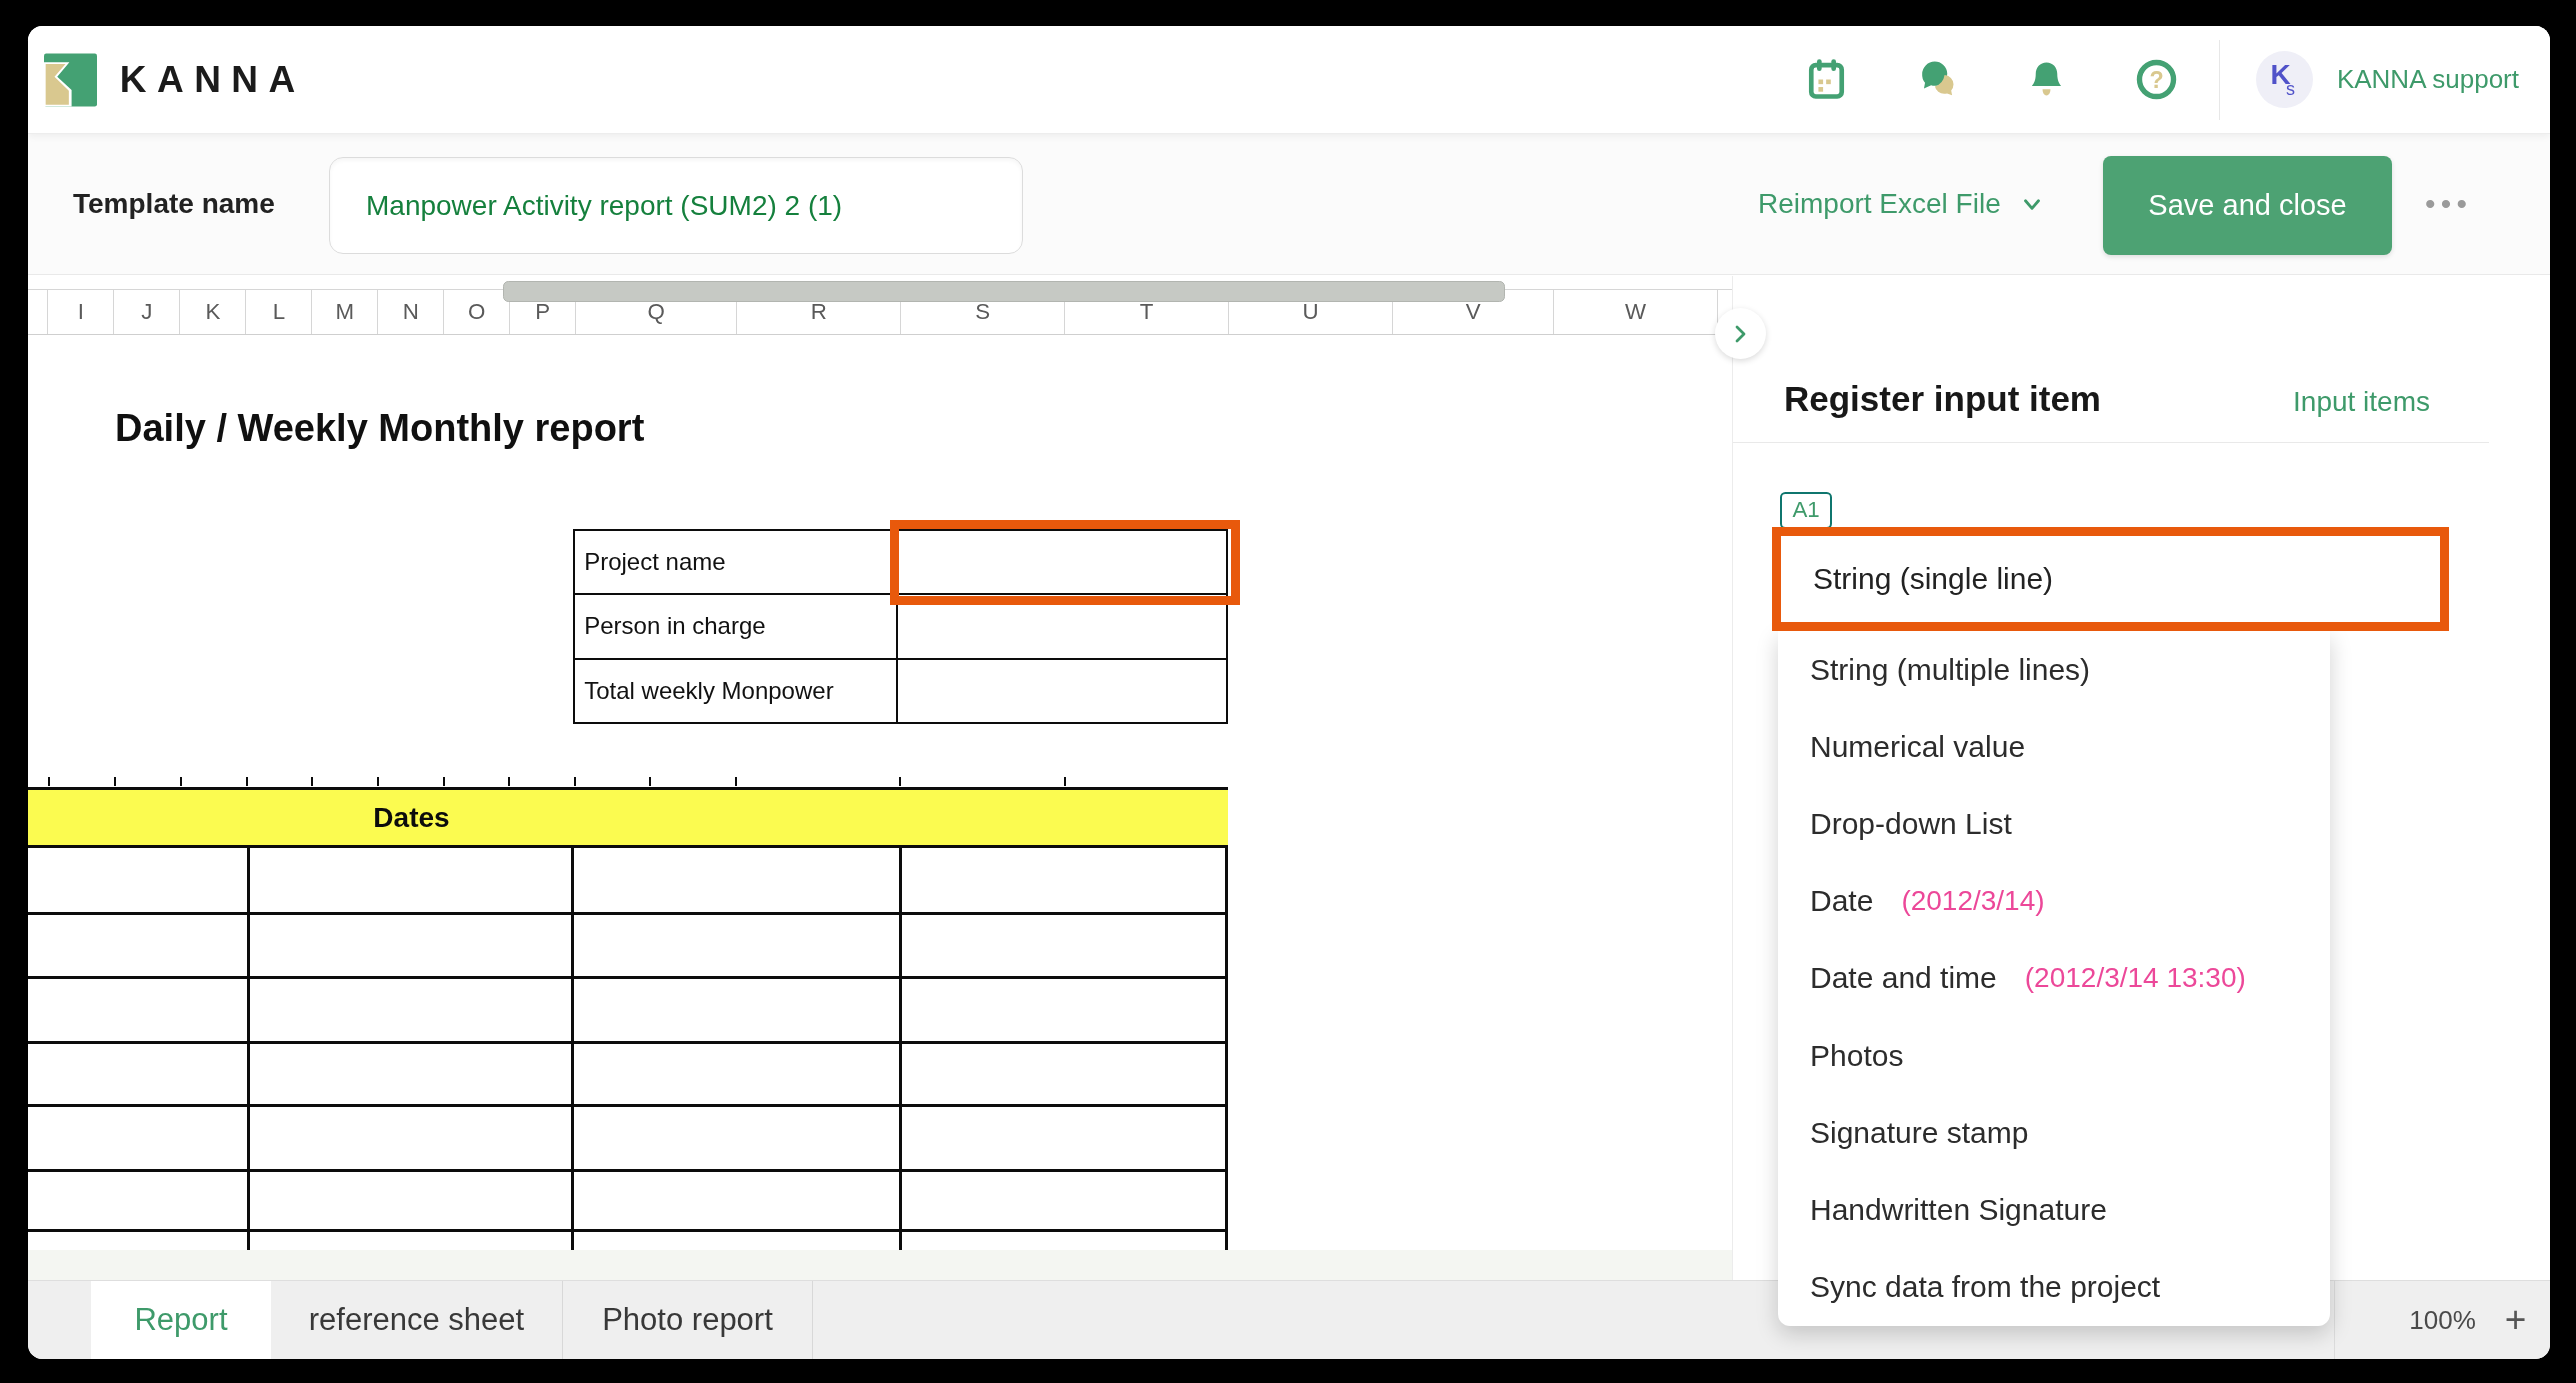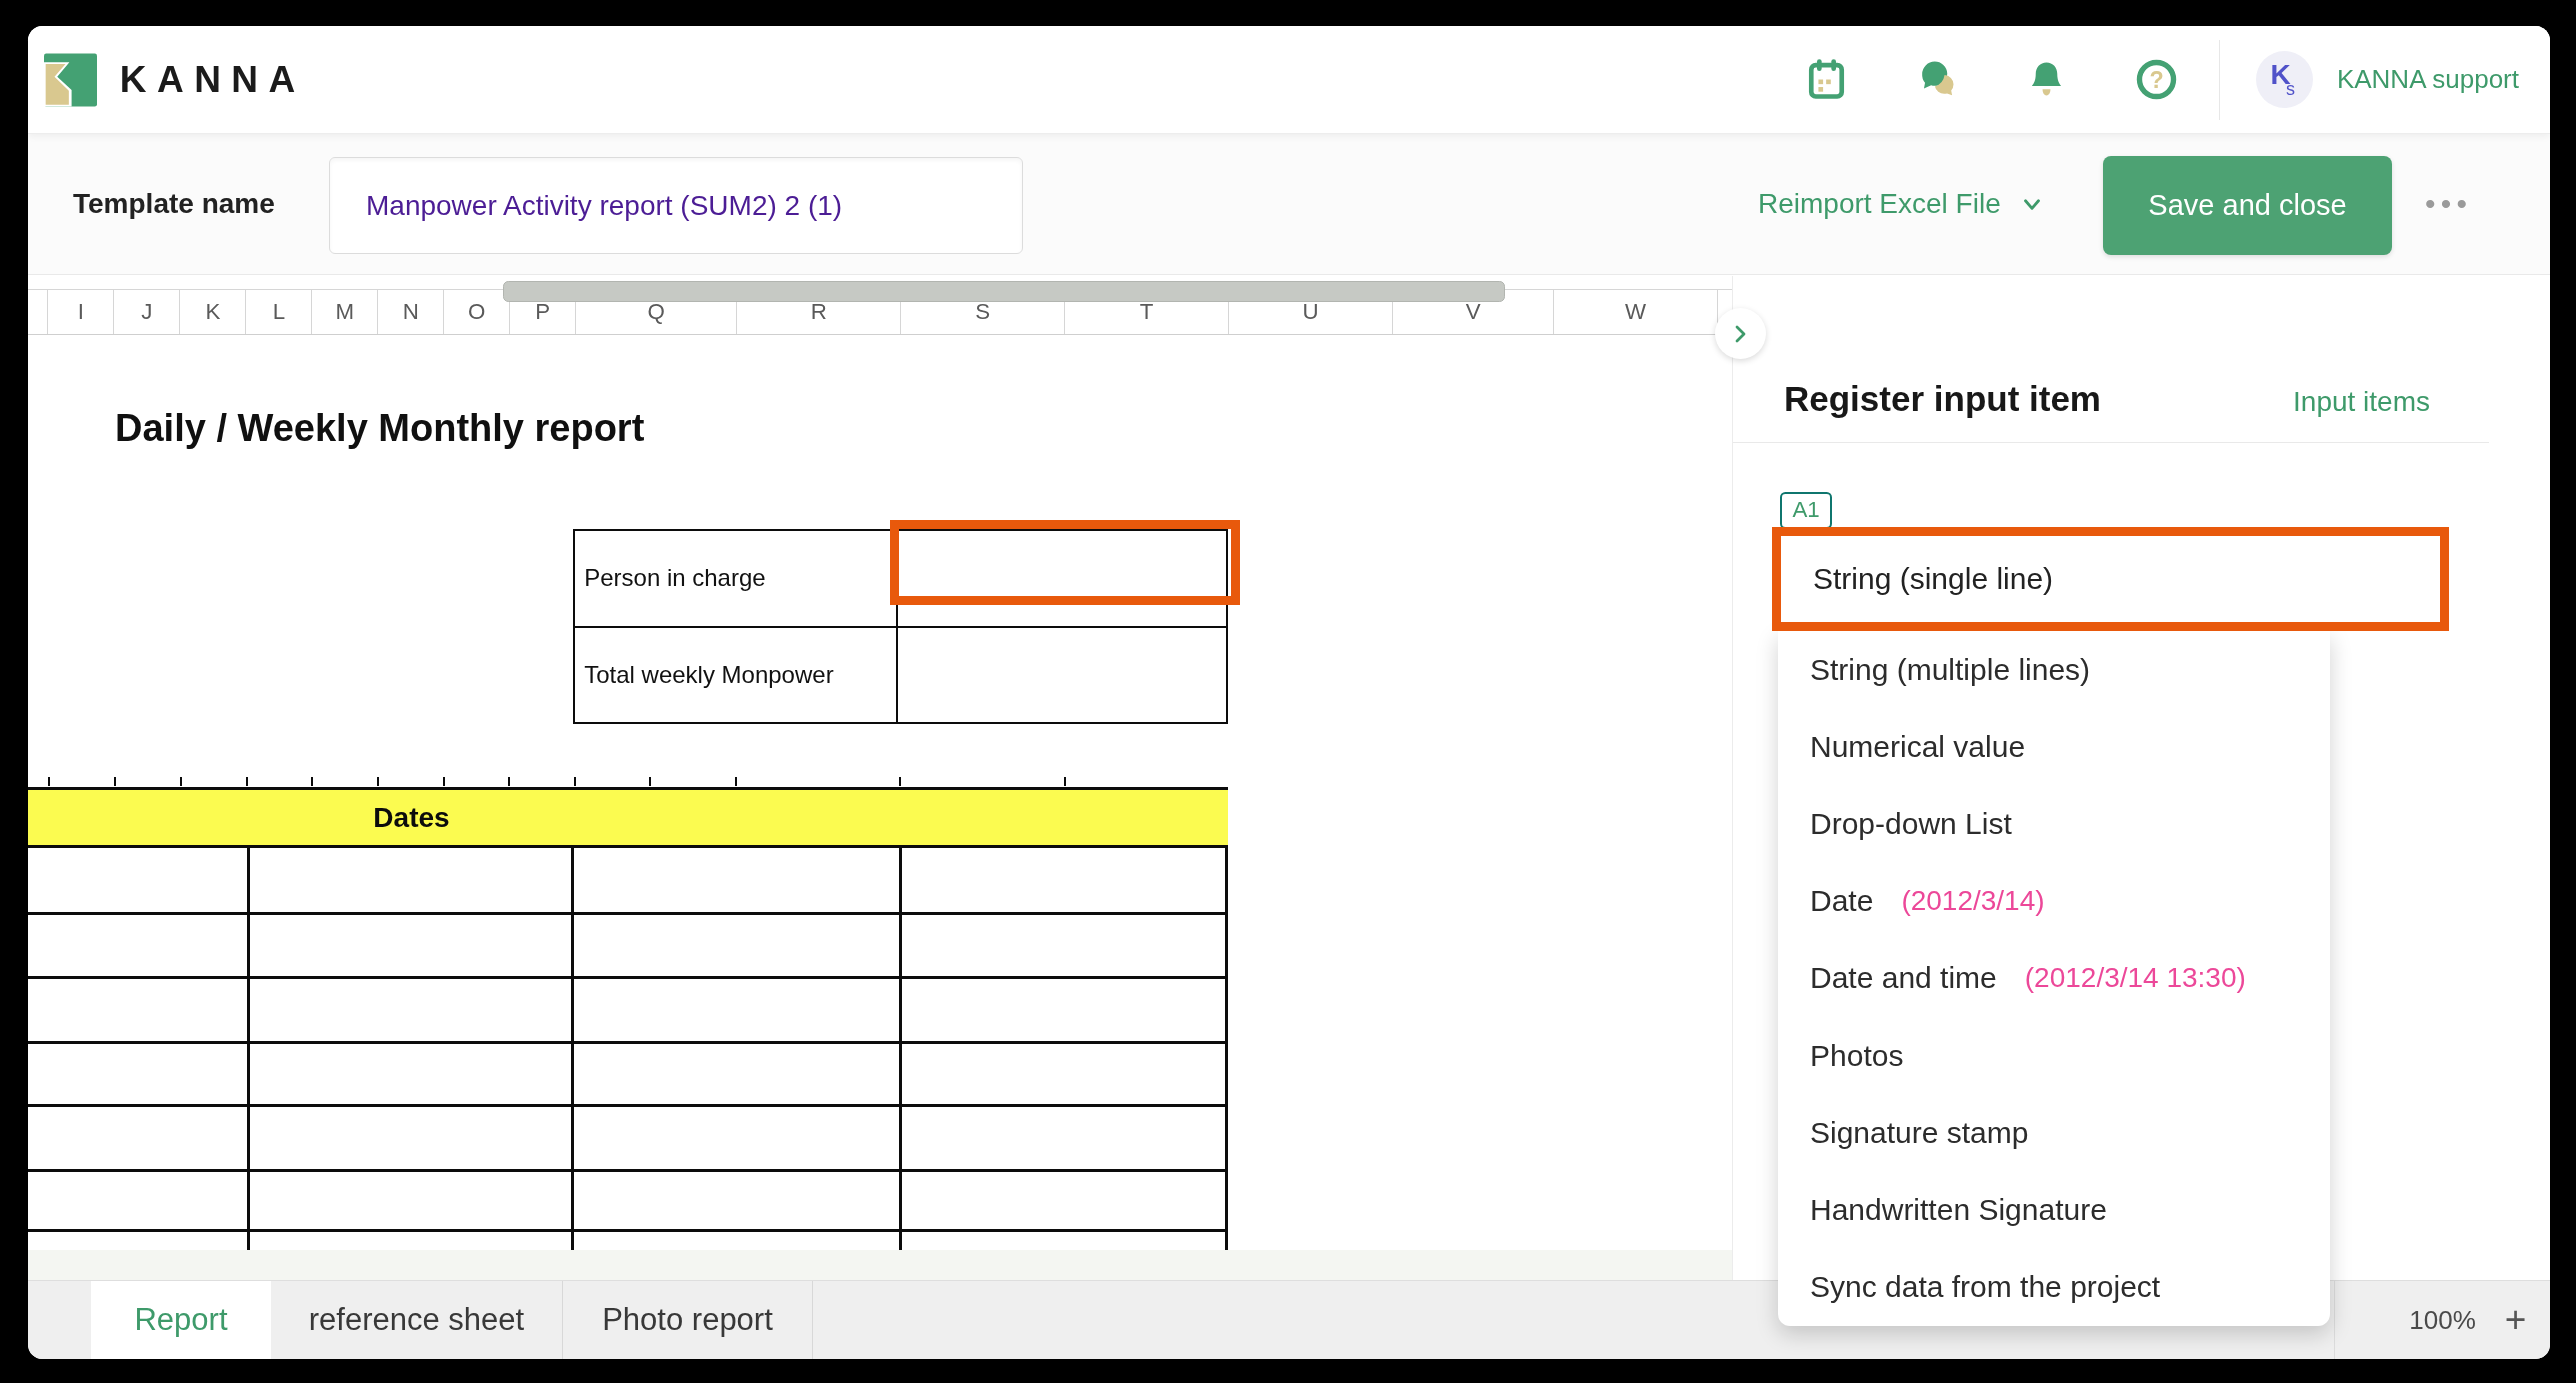--- a/index.html
+++ b/index.html
@@ -23,21 +23,21 @@
   .avatar .k { position:absolute; left:14.5px; top:8px; font-size:28px; font-weight:bold; color:#5052c9; }
   .avatar .s { position:absolute; left:30px; top:28px; font-size:18px; color:#5052c9; }
   .account-name { font-size:26px; color:#3e9a6a; }
 
   
   .template-bar { position:absolute; left:0; top:108px; width:100%; height:141px; background:#fbfbfb;
                   border-bottom:1.3px solid #e9e9e9; z-index:55; }
   .template-label { position:absolute; left:45px; top:0; height:100%; display:flex; align-items:center;
                     font-size:28px; font-weight:bold; color:#222; }
   .template-input { position:absolute; left:301px; top:23px; width:694px; height:97px; border:1.3px solid #dcdcdc;
-                    border-radius:6px; background:#fff; font-size:28px; color:#4c1d95; padding:0 0 0 36px;
+                    border-radius:14px; background:#fff; font-size:28px; color:#15803d; padding:0 0 0 36px;
                     font-family:"Liberation Sans",sans-serif; box-shadow:inset 0 2.6px 4px rgba(0,0,0,.04); }
   .reimport-link { position:absolute; left:1730px; top:0; height:100%; display:flex; align-items:center;
                    font-size:28px; color:#3e9a6a; cursor:pointer; }
   .reimport-chevron { margin-left:18.4px; display:flex; align-items:center; }
   .save-btn { position:absolute; left:2075px; top:22px; width:289px; height:99px; background:#4da273;
               border:none; border-radius:8px; color:#fff; font-size:29px; font-family:"Liberation Sans",sans-serif;
               cursor:pointer; box-shadow:0 2px 5.3px rgba(0,0,0,.12); }
   .more-dots { position:absolute; left:2397px; top:0; height:100%; display:flex; align-items:center;
                font-size:30px; color:#9a9a9a; letter-spacing:5.3px; cursor:pointer; }
 
@@ -196,20 +196,24 @@
       <div class="col" style="width:164px">U</div>
       <div class="col" style="width:161px">V</div>
       <div class="col" style="width:164px">W</div>
       <div class="col" style="width:46px; border-right:none"></div>
     </div>
 
     <div class="sheet-title">Daily / Weekly Monthly report</div>
 
     <div class="info-table">
       <div class="info-row">
+        <div class="info-label">Project name</div>
+        <div class="info-value"></div>
+      </div>
+      <div class="info-row">
         <div class="info-label">Person in charge</div>
         <div class="info-value"></div>
       </div>
       <div class="info-row">
         <div class="info-label">Total weekly Monpower</div>
         <div class="info-value"></div>
       </div>
     </div>
 
     <div class="cell-highlight"></div>

